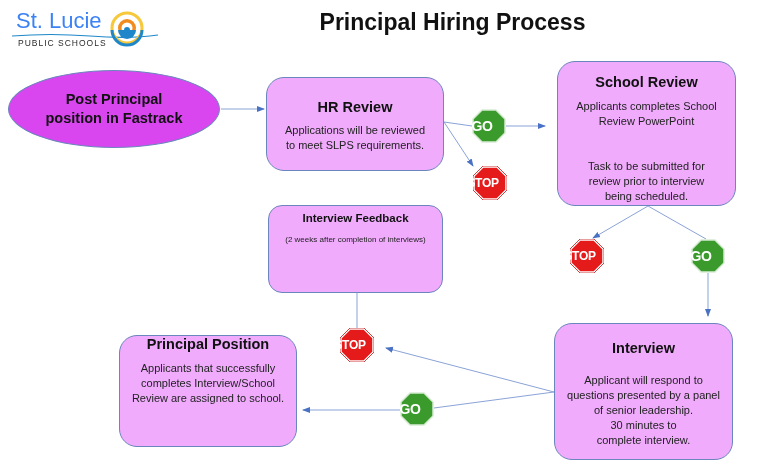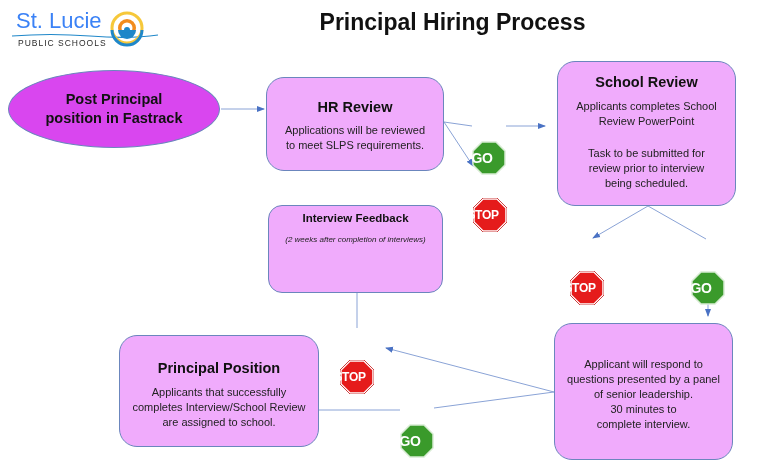--- a/index.html
+++ b/index.html
@@ -20,21 +20,21 @@
     border-radius: 50%; display: flex; align-items: center; justify-content: center; text-align: center;
     font-weight: bold; font-size: 14.5px; line-height: 19px; background: #d946ef; box-sizing: border-box;
   }
   .box {
     border: 1.3px solid #6b86bd; border-radius: 18px; background: #f0abfc; box-sizing: border-box; text-align: center;
   }
   .box-title { font-weight: bold; font-size: 14.5px; }
   .box-text { font-size: 11px; line-height: 15px; color: #222; }
   .small .box-title { font-size: 11.5px; }
   .small .box-text { font-size: 8px; line-height: 11.5px; }
-  .sign { width: 20px; height: 34px; display: flex; align-items: center; justify-content: center; margin-top: 32px; }
+  .sign { width: 20px; height: 34px; display: flex; align-items: center; justify-content: center; }
   .sign svg { position: absolute; left: 0; top: 0; }
   .sign span { position: relative; color: #fff; font-weight: bold; font-size: 12px; letter-spacing: -0.3px; }
   .sign.go span { font-size: 14px; }
 </style>
 </head>
 <body>
 
 <svg id="connectors" width="768" height="469">
   <defs>
     <marker id="ah" markerWidth="8" markerHeight="8" refX="7" refY="4" orient="auto" markerUnits="userSpaceOnUse">
@@ -90,34 +90,35 @@
 </div>
 
 <div class="abs box" style="left:266px;top:77px;width:178px;height:94px;padding-top:21px;">
   <div class="box-title">HR Review</div>
   <div class="box-text" style="margin-top:8px;padding:0 14px;">Applications will be reviewed to meet SLPS requirements.</div>
 </div>
 
 <div class="abs box" style="left:557px;top:61px;width:179px;height:145px;padding-top:12px;">
   <div class="box-title">School Review</div>
   <div class="box-text" style="margin-top:9px;padding:0 14px;">Applicants completes School Review PowerPoint</div>
-  <div class="box-text" style="margin-top:17px;padding:0 18px;">Task to be submitted for review prior to interview being scheduled.</div>
+  <div class="box-text" style="margin-top:30px;padding:0 18px;">Task to be submitted for review prior to interview being scheduled.</div>
 </div>
 
 <div class="abs box small" style="left:268px;top:205px;width:175px;height:88px;padding-top:6px;border-radius:14px;">
   <div class="box-title">Interview Feedback</div>
-  <div class="box-text" style="margin-top:10px;padding:0 16px;font-style:italic;">(2 weeks after completion of interviews)</div>
+  <div class="box-text" style="margin-top:10px;padding:0 16px;">(2 weeks after completion of interviews)</div>
 </div>
 
 <div class="abs box" style="left:554px;top:323px;width:179px;height:137px;padding-top:16px;">
+  <div class="box-title">Interview</div>
   <div class="box-text" style="margin-top:17px;padding:0 12px;">Applicant will respond to questions presented by a panel of senior leadership.</div>
   <div class="box-text" style="margin-top:0;padding:0 38px;">30 minutes to complete interview.</div>
 </div>
 
-<div class="abs box" style="left:119px;top:335px;width:200px;height:112px;padding-top:24px;">
+<div class="abs box" style="left:119px;top:335px;width:178px;height:112px;">
   <div class="box-title">Principal Position</div>
   <div class="box-text" style="margin-top:9px;padding:0 10px;">Applicants that successfully completes Interview/School Review are assigned to school.</div>
 </div>
 
 <div class="abs sign go" style="left:472px;top:109px;">
   <svg width="34" height="34" viewBox="0 0 34 34">
       <polygon points="10,1 24,1 33,10 33,24 24,33 10,33 1,24 1,10" fill="#3a9a2b" stroke="#d8ecd4" stroke-width="1.5"></polygon>
     </svg>
   <span>GO</span>
 </div>

